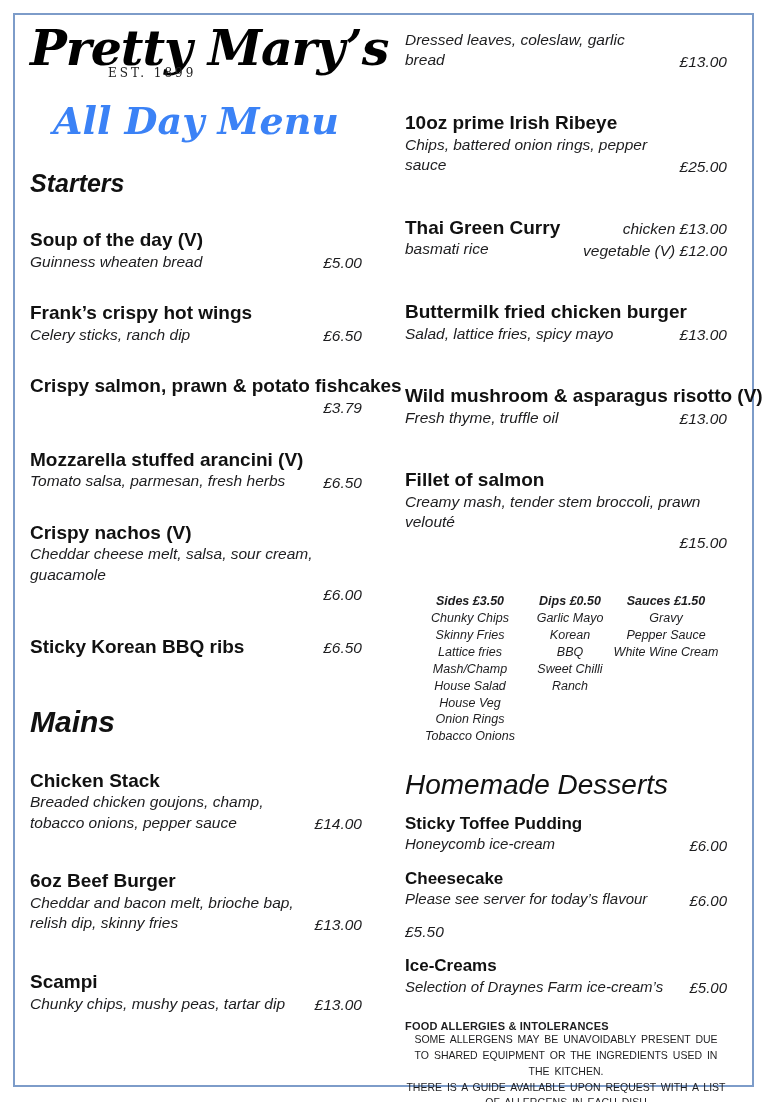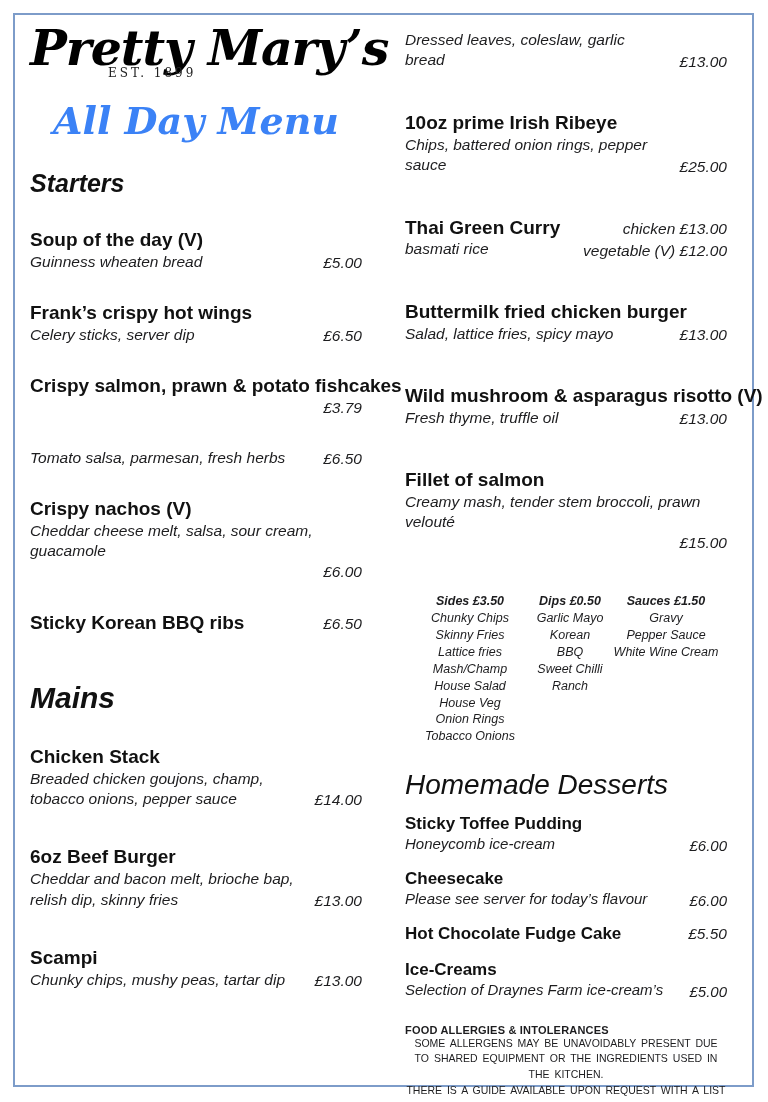--- a/index.html
+++ b/index.html
@@ -94,31 +94,32 @@
       <div class="item-title">Soup of the day (V)</div>
       <div class="item-row">
         <span class="item-desc">Guinness wheaten bread</span>
         <span class="item-price">£5.00</span>
       </div>
     </div>
 
     <div class="item">
       <div class="item-title">Frank’s crispy hot wings</div>
       <div class="item-row">
-        <span class="item-desc">Celery sticks, server dip</span>
+        <span class="item-desc">Celery sticks, ranch dip</span>
         <span class="item-price">£6.50</span>
       </div>
     </div>
 
     <div class="item">
       <div class="item-title">Crispy salmon, prawn &amp; potato fishcakes</div>
       <div class="price-line">£3.79</div>
     </div>
 
     <div class="item">
+      <div class="item-title">Mozzarella stuffed arancini (V)</div>
       <div class="item-row">
         <span class="item-desc">Tomato salsa, parmesan, fresh herbs</span>
         <span class="item-price">£6.50</span>
       </div>
     </div>
 
     <div class="item">
       <div class="item-title">Crispy nachos (V)</div>
       <div class="item-desc">Cheddar cheese melt, salsa, sour cream, guacamole</div>
       <div class="price-line">£6.00</div>
@@ -262,21 +263,20 @@
     <div class="item">
       <div class="item-title">Cheesecake</div>
       <div class="item-row">
         <span class="item-desc">Please see server for today’s flavour</span>
         <span class="item-price">£6.00</span>
       </div>
     </div>
 
     <div class="item">
       <div class="item-title-row">
-        <span class="item-title">Hot Chocolate Fudge Cake</span>
         <span class="title-price">£5.50</span>
       </div>
     </div>
 
     <div class="item">
       <div class="item-title">Ice-Creams</div>
       <div class="item-row">
         <span class="item-desc">Selection of Draynes Farm ice-cream’s</span>
         <span class="item-price">£5.00</span>
       </div>

